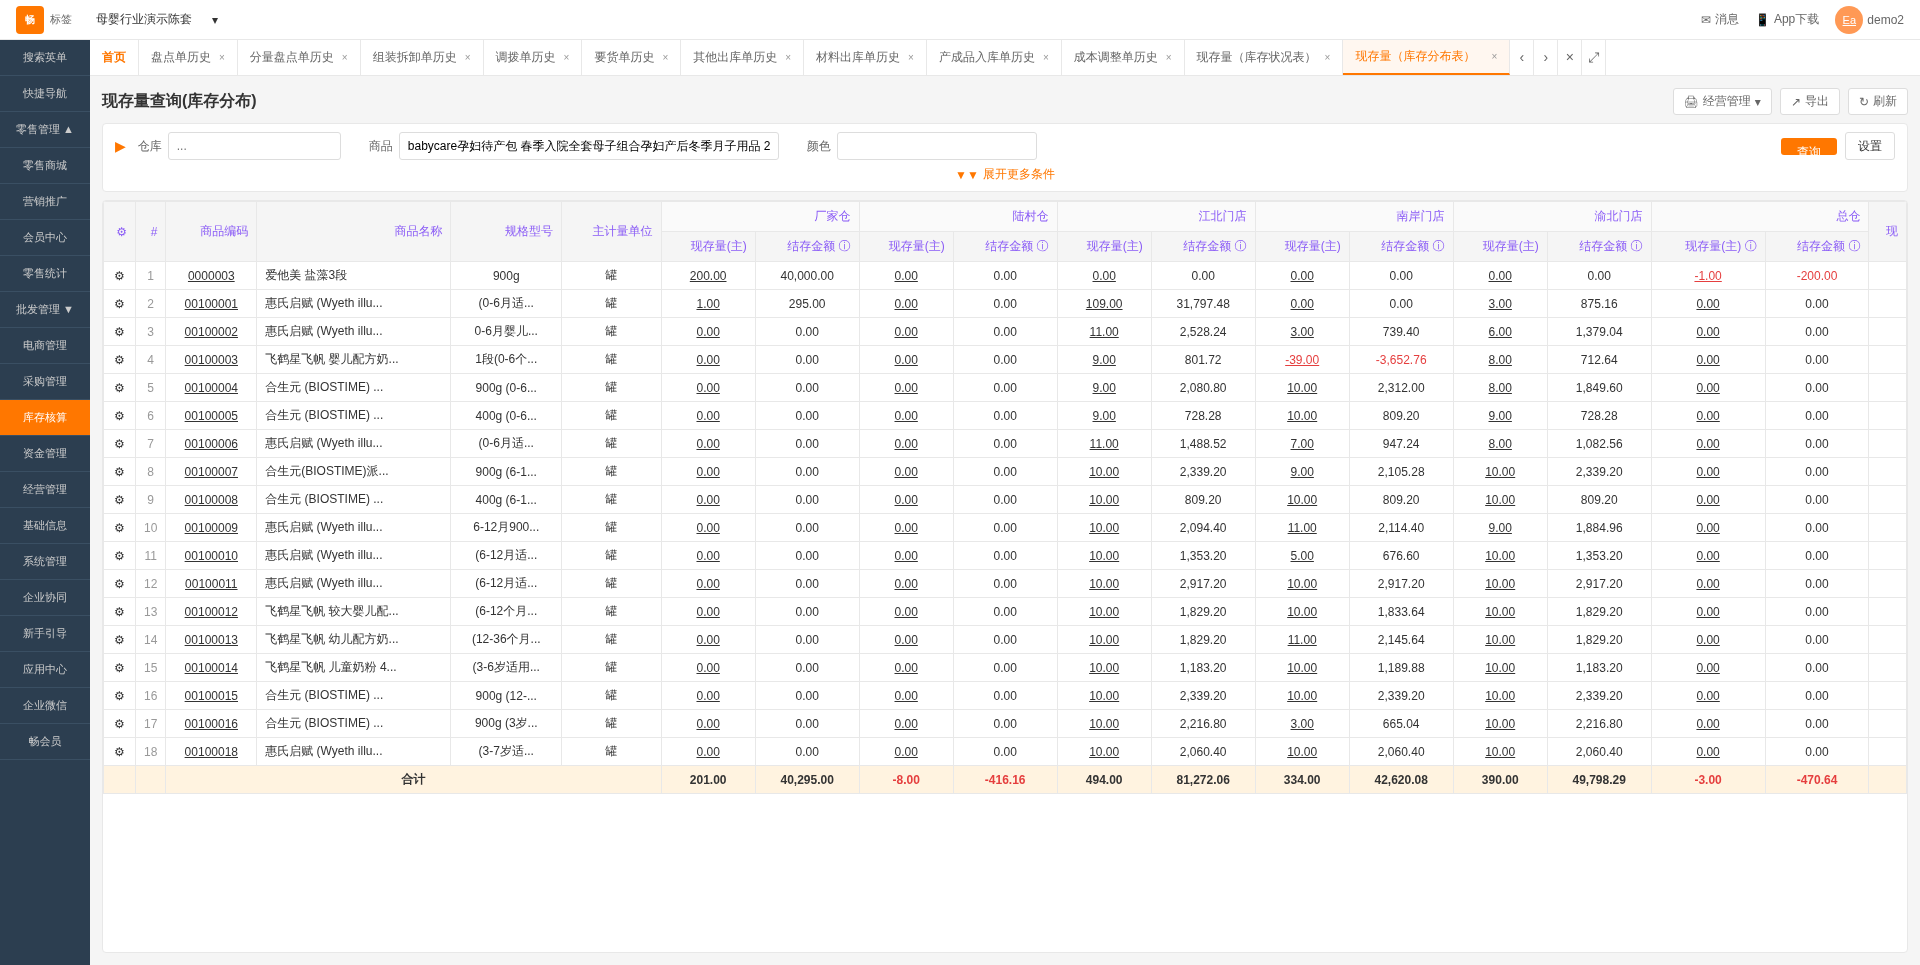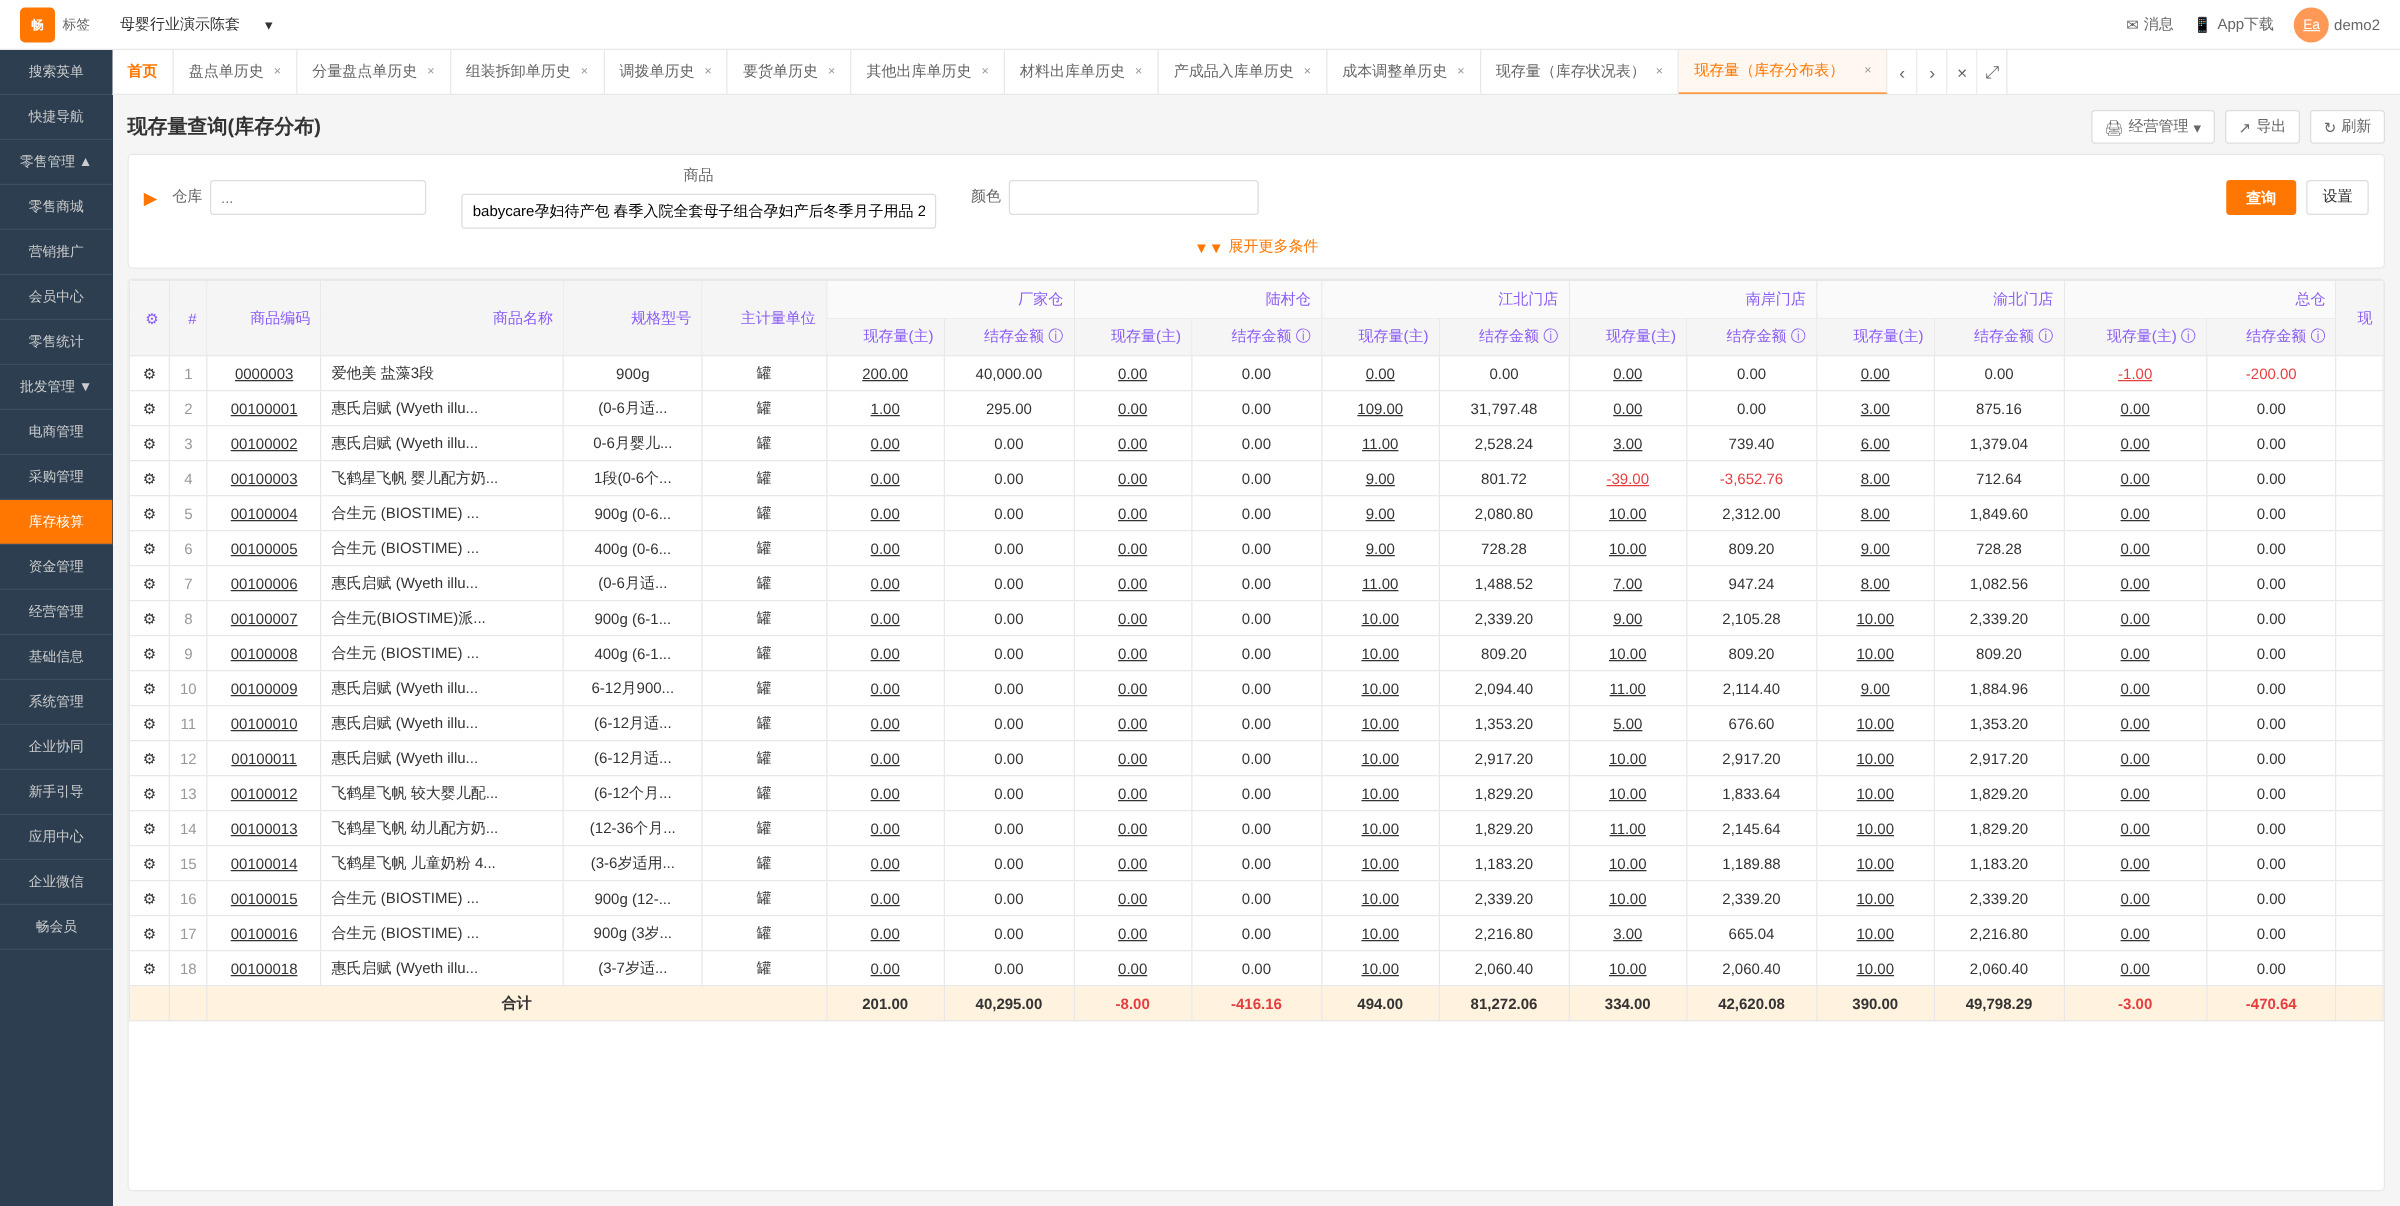--- a/index.html
+++ b/index.html
@@ -25,21 +25,21 @@
     .store-selector { display: flex; align-items: center; gap: 20px; font-size: 12px; color: #333; cursor: pointer; margin-left: 16px; }
     .top-bar-right { display: flex; align-items: center; gap: 16px; font-size: 12px; color: #666; }
     .top-right-item { display: flex; align-items: center; gap: 4px; cursor: pointer; }
     .avatar { width: 28px; height: 28px; border-radius: 50%; background: #ff9955; display: flex; align-items: center; justify-content: center; color: white; font-size: 11px; text-decoration: underline; }
 
     
     .nav-tabs {
       height: 36px;
       background: #fff;
       display: flex;
-      align-items: center;
+      align-items: flex-end;
       border-bottom: 1px solid #e8e8e8;
       position: fixed;
       top: 40px; left: 90px; right: 0;
       z-index: 99;
       overflow: hidden;
     }
     .nav-tab {
       height: 36px;
       padding: 0 12px;
       display: flex;
@@ -126,21 +126,21 @@
     }
     .filter-input-wide { min-width: 300px; }
     .filter-expand {
       display: flex; align-items: center; gap: 4px;
       color: #ff7700; cursor: pointer; font-size: 12px;
       margin-top: 6px; justify-content: center;
     }
     .btn-search {
       background: #ff7700; color: #fff; border: none;
       padding: 6px 16px; border-radius: 3px; cursor: pointer;
-      font-size: 12px; height: 28px; font-weight: bold;
+      font-size: 12px; height: 17px;
     }
     .btn-setting {
       background: #fff; color: #333; border: 1px solid #ddd;
       padding: 4px 12px; border-radius: 3px; cursor: pointer;
       font-size: 12px; height: 28px;
     }
     .orange-arrow { color: #ff7700; font-size: 14px; cursor: pointer; }
 
     
     .table-container {
@@ -319,21 +319,21 @@
     </div>
   </div>
 
   <div class="filter-area">
     <div class="filter-row">
       <span class="orange-arrow">▶</span>
       <div class="filter-item">
         <span class="filter-label">仓库</span>
         <input class="filter-input" value="" placeholder="..." style="">
       </div>
-      <div class="filter-item" style="margin-left:16px;flex-direction:column;">
+      <div class="filter-item" style="margin-left:16px;">
         <span class="filter-label">商品</span>
         <input class="filter-input filter-input-wide" style="width: 380px;" value="babycare孕妇待产包 春季入院全套母子组合孕妇产后冬季月子用品 22件套 ...">
       </div>
       <div class="filter-item" style="margin-left:16px;">
         <span class="filter-label">颜色</span>
         <input class="filter-input" style="width: 200px;" value="">
       </div>
       <div style="margin-left:auto; display:flex; gap:8px; align-items:center;">
         <button class="btn-search">查询</button>
         <button class="btn-setting">设置</button>

